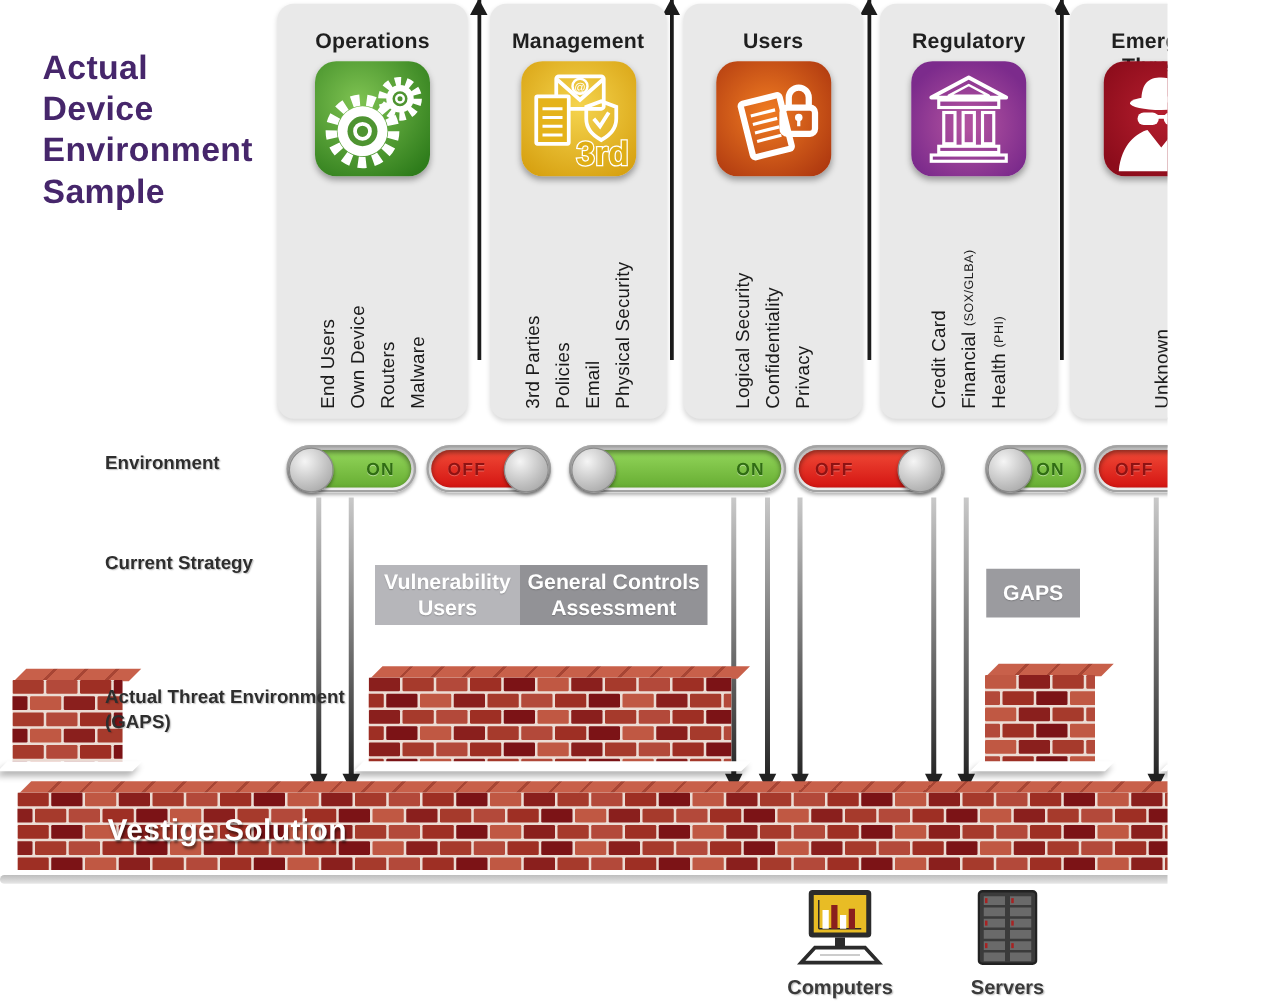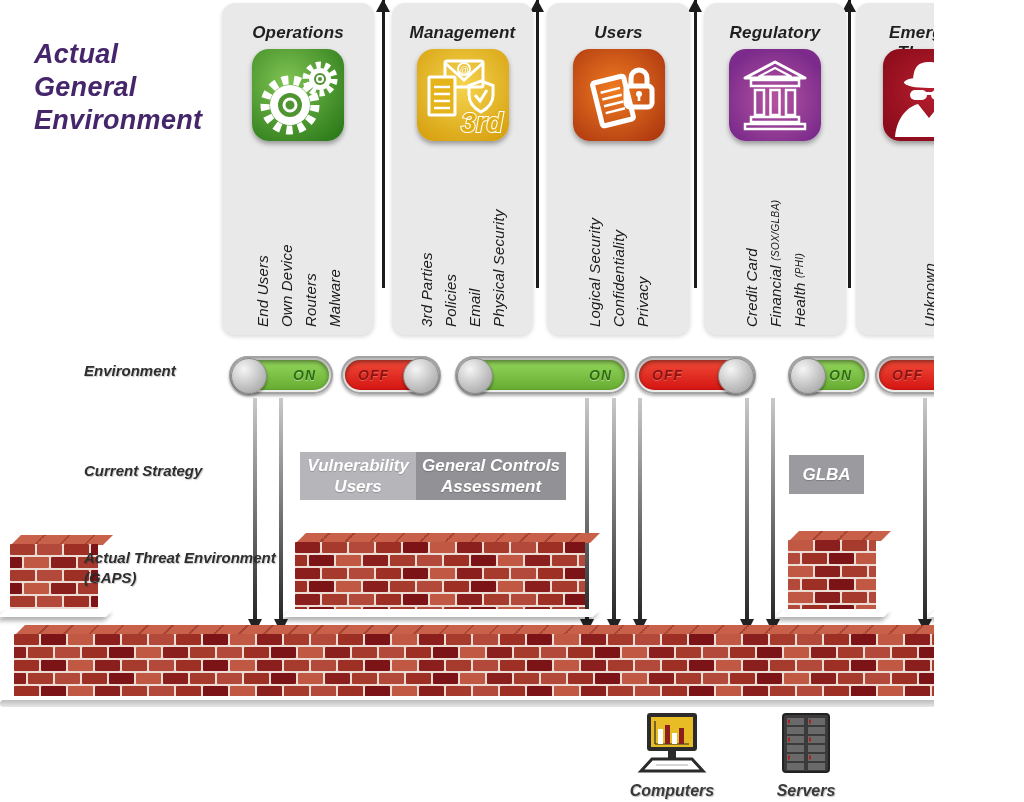--- a/index.html
+++ b/index.html
@@ -1,17 +1,17 @@
 <!DOCTYPE html>
 <html><head>
 <meta charset="utf-8">
 <style>
   html,body{margin:0;padding:0;background:#fff;}
   #canvas{position:relative;width:934px;height:802px;background:#fff;overflow:hidden;
-          font-family:"Liberation Sans",sans-serif;font-style:italic;}
+          font-family:"Liberation Sans",sans-serif;}
 
   
   .title{position:absolute;left:34px;top:38px;font-size:27px;font-weight:bold;
          line-height:1.22;color:#46266b;letter-spacing:.3px;}
 
   
   .up-arrow{position:absolute;top:0;width:3px;height:288px;background:#1c1c1c;}
   .up-arrow .head{position:absolute;top:-1px;left:-6px;width:0;height:0;
     border-left:7px solid transparent;border-right:7px solid transparent;
     border-bottom:13px solid #1c1c1c;}
@@ -89,22 +89,23 @@
   .device .dlabel{margin-top:5px;font-size:16px;font-weight:bold;color:#3a3a3a;
         text-shadow:1px 1px 1px rgba(0,0,0,.25);}
 </style>
 </head>
 <body>
 
 <div id="canvas">
 
   <div class="title">
     <div>Actual</div>
-    <div>General</div>
+    <div>Device</div>
     <div>Environment</div>
+    <div>Sample</div>
   </div>
 
   <div class="up-arrow" style="left:382px">
       <i class="head"></i>
     </div>
   <div class="up-arrow" style="left:536px">
       <i class="head"></i>
     </div>
   <div class="up-arrow" style="left:694px">
       <i class="head"></i>
@@ -263,24 +264,24 @@
 
   <div class="down-arrow" style="left:253px"></div>
   <div class="down-arrow" style="left:279px"></div>
   <div class="down-arrow" style="left:585px"></div>
   <div class="down-arrow" style="left:612px"></div>
   <div class="down-arrow" style="left:638px"></div>
   <div class="down-arrow" style="left:745px"></div>
   <div class="down-arrow" style="left:771px"></div>
   <div class="down-arrow" style="left:923px"></div>
 
-  <div class="row-label" style="top:462px">Current Strategy</div>
+  <div class="row-label" style="top:442px">Current Strategy</div>
   <div class="sbox" style="left:300px;top:452px;width:116px;height:48px;background:#b6b6ba">Vulnerability Users</div>
   <div class="sbox" style="left:416px;top:452px;width:150px;height:48px;background:#929296">General Controls Assessment</div>
-  <div class="sbox" style="left:789px;top:455px;width:75px;height:39px;background:#9b9b9f">GLBA</div>
+  <div class="sbox" style="left:789px;top:455px;width:75px;height:39px;background:#9b9b9f">GAPS</div>
 
   <div class="wall" style="left:10px;top:544px;width:88px;height:66px">
     <div class="wall-top"></div>
       <div class="wall-body">
         <i style="left:0px;top:0px;width:25px;height:11px;background:#a63a2c"></i>
         <i style="left:27px;top:0px;width:25px;height:11px;background:#b3493a"></i>
         <i style="left:54px;top:0px;width:25px;height:11px;background:#9e2f24"></i>
         <i style="left:81px;top:0px;width:25px;height:11px;background:#7c1316"></i>
         <i style="left:-13.5px;top:13px;width:25px;height:11px;background:#7c1316"></i>
         <i style="left:13.5px;top:13px;width:25px;height:11px;background:#c05843"></i>
@@ -623,20 +624,21 @@
         <i style="left:783px;top:52px;width:25px;height:11px;background:#b3493a"></i>
         <i style="left:810px;top:52px;width:25px;height:11px;background:#9e2f24"></i>
         <i style="left:837px;top:52px;width:25px;height:11px;background:#7c1316"></i>
         <i style="left:864px;top:52px;width:25px;height:11px;background:#c05843"></i>
         <i style="left:891px;top:52px;width:25px;height:11px;background:#8a1f1d"></i>
         <i style="left:918px;top:52px;width:25px;height:11px;background:#a63a2c"></i>
         <i style="left:945px;top:52px;width:25px;height:11px;background:#b3493a"></i>
         <i style="left:972px;top:52px;width:25px;height:11px;background:#9e2f24"></i>
         <i style="left:999px;top:52px;width:25px;height:11px;background:#7c1316"></i>
       </div>
+    <span class="wall-label">Vestige Solution</span>
   </div>
   <div class="road"></div>
 
 
 
 
   <div class="device" style="left:610px">
     <span>
       <svg width="76" height="60" viewBox="0 0 76 60">
         <rect x="13" y="0" width="50" height="38" rx="3" fill="#2b2b2b"></rect>

